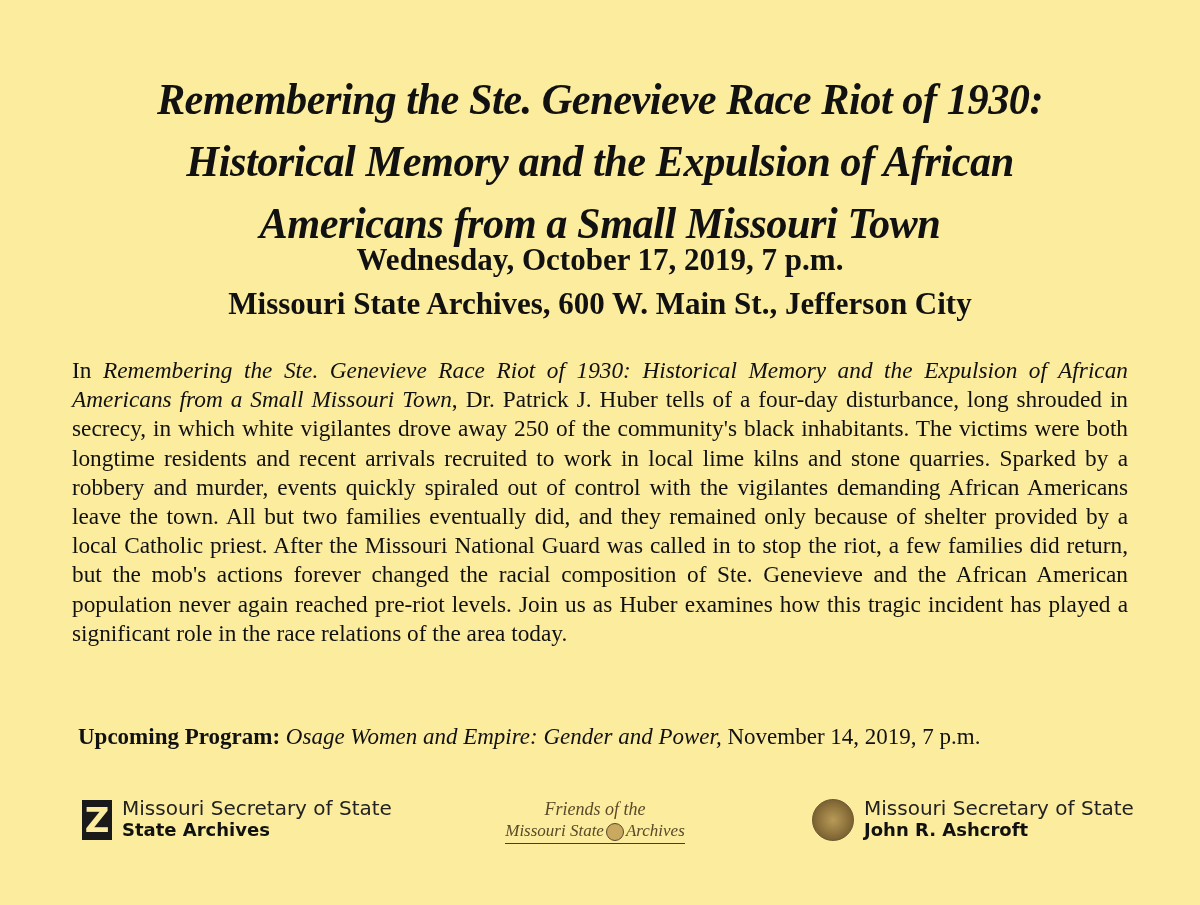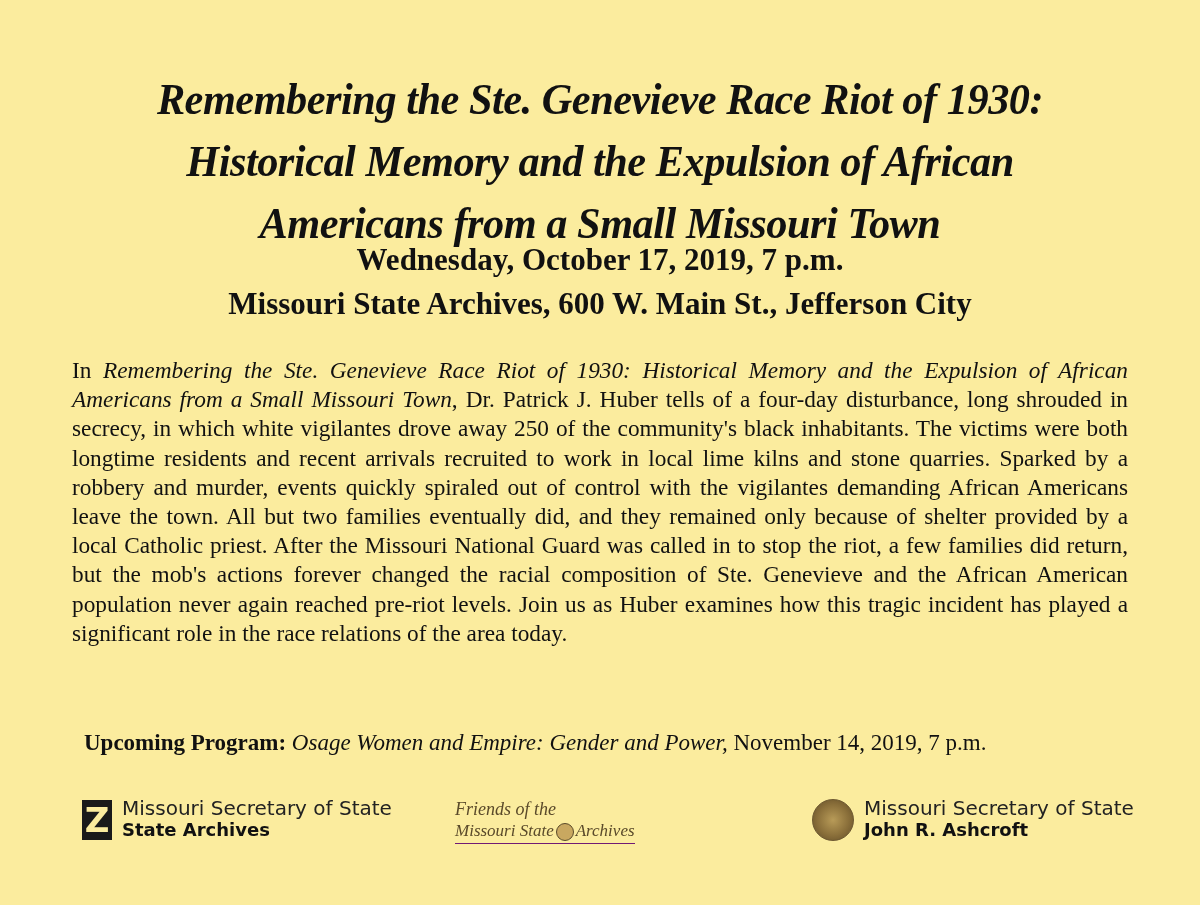--- a/index.html
+++ b/index.html
@@ -29,42 +29,42 @@
   .date { top: 240px; }
   .venue { top: 284px; }
   .body-text {
     position: absolute; left: 72px; width: 1056px; top: 356px;
     font-size: 23.3px; line-height: 29.2px;
     text-align: justify; margin: 0;
   }
   .body-text i { font-style: italic; }
   .upcoming {
     position: absolute; left: 72px; top: 716px;
-    font-size: 23px; line-height: 30px; margin: 12px;
+    font-size: 23px; line-height: 30px; margin: 6px;
   }
   .upcoming b { font-weight: bold; }
   .footer { position: absolute; top: 798px; left: 0; right: 0; height: 60px; }
   .logo { position: absolute; top: 0; display: flex; align-items: center; }
   .logo .line1 { font-family: "DejaVu Sans", sans-serif; font-size: 20px; line-height: 20px; color: #222; }
   .logo .line2 { font-family: "DejaVu Sans", sans-serif; font-size: 18px; line-height: 24px; font-weight: bold; color: #111; }
   .logo-left { left: 82px; }
   .logo-right { left: 812px; }
   .z-mark {
     width: 30px; height: 40px; margin-right: 10px;
     background: #1a1a1a; color: #FBEC9E;
     font-family: "DejaVu Sans", sans-serif; font-weight: bold;
     font-size: 34px; line-height: 40px; text-align: center;
   }
   .seal {
     width: 40px; height: 40px; border-radius: 50%; margin-right: 10px;
     background: radial-gradient(circle, #b89b58 0%, #8a6f3a 55%, #5e4a26 100%);
     border: 1px solid #6d5830;
   }
   .logo-center {
-    position: absolute; left: 455px; top: 0; width: 280px; text-align: left;
+    position: absolute; left: 455px; top: 0; width: 280px; text-align: center;
     font-family: "Liberation Serif", serif; font-style: italic; color: #5a4a2a;
   }
   .logo-center .fl1 { font-size: 18px; line-height: 22px; }
   .logo-center .fl2 { font-size: 17px; line-height: 22px; border-bottom: 1px solid #701a75; display: inline-block; padding-bottom: 1px; }
   .coin {
     display: inline-block; width: 16px; height: 16px; border-radius: 50%;
     border: 1.5px solid #5a4a2a; vertical-align: middle; margin: 0 2px;
     background: #c9a860;
   }
 </style>

